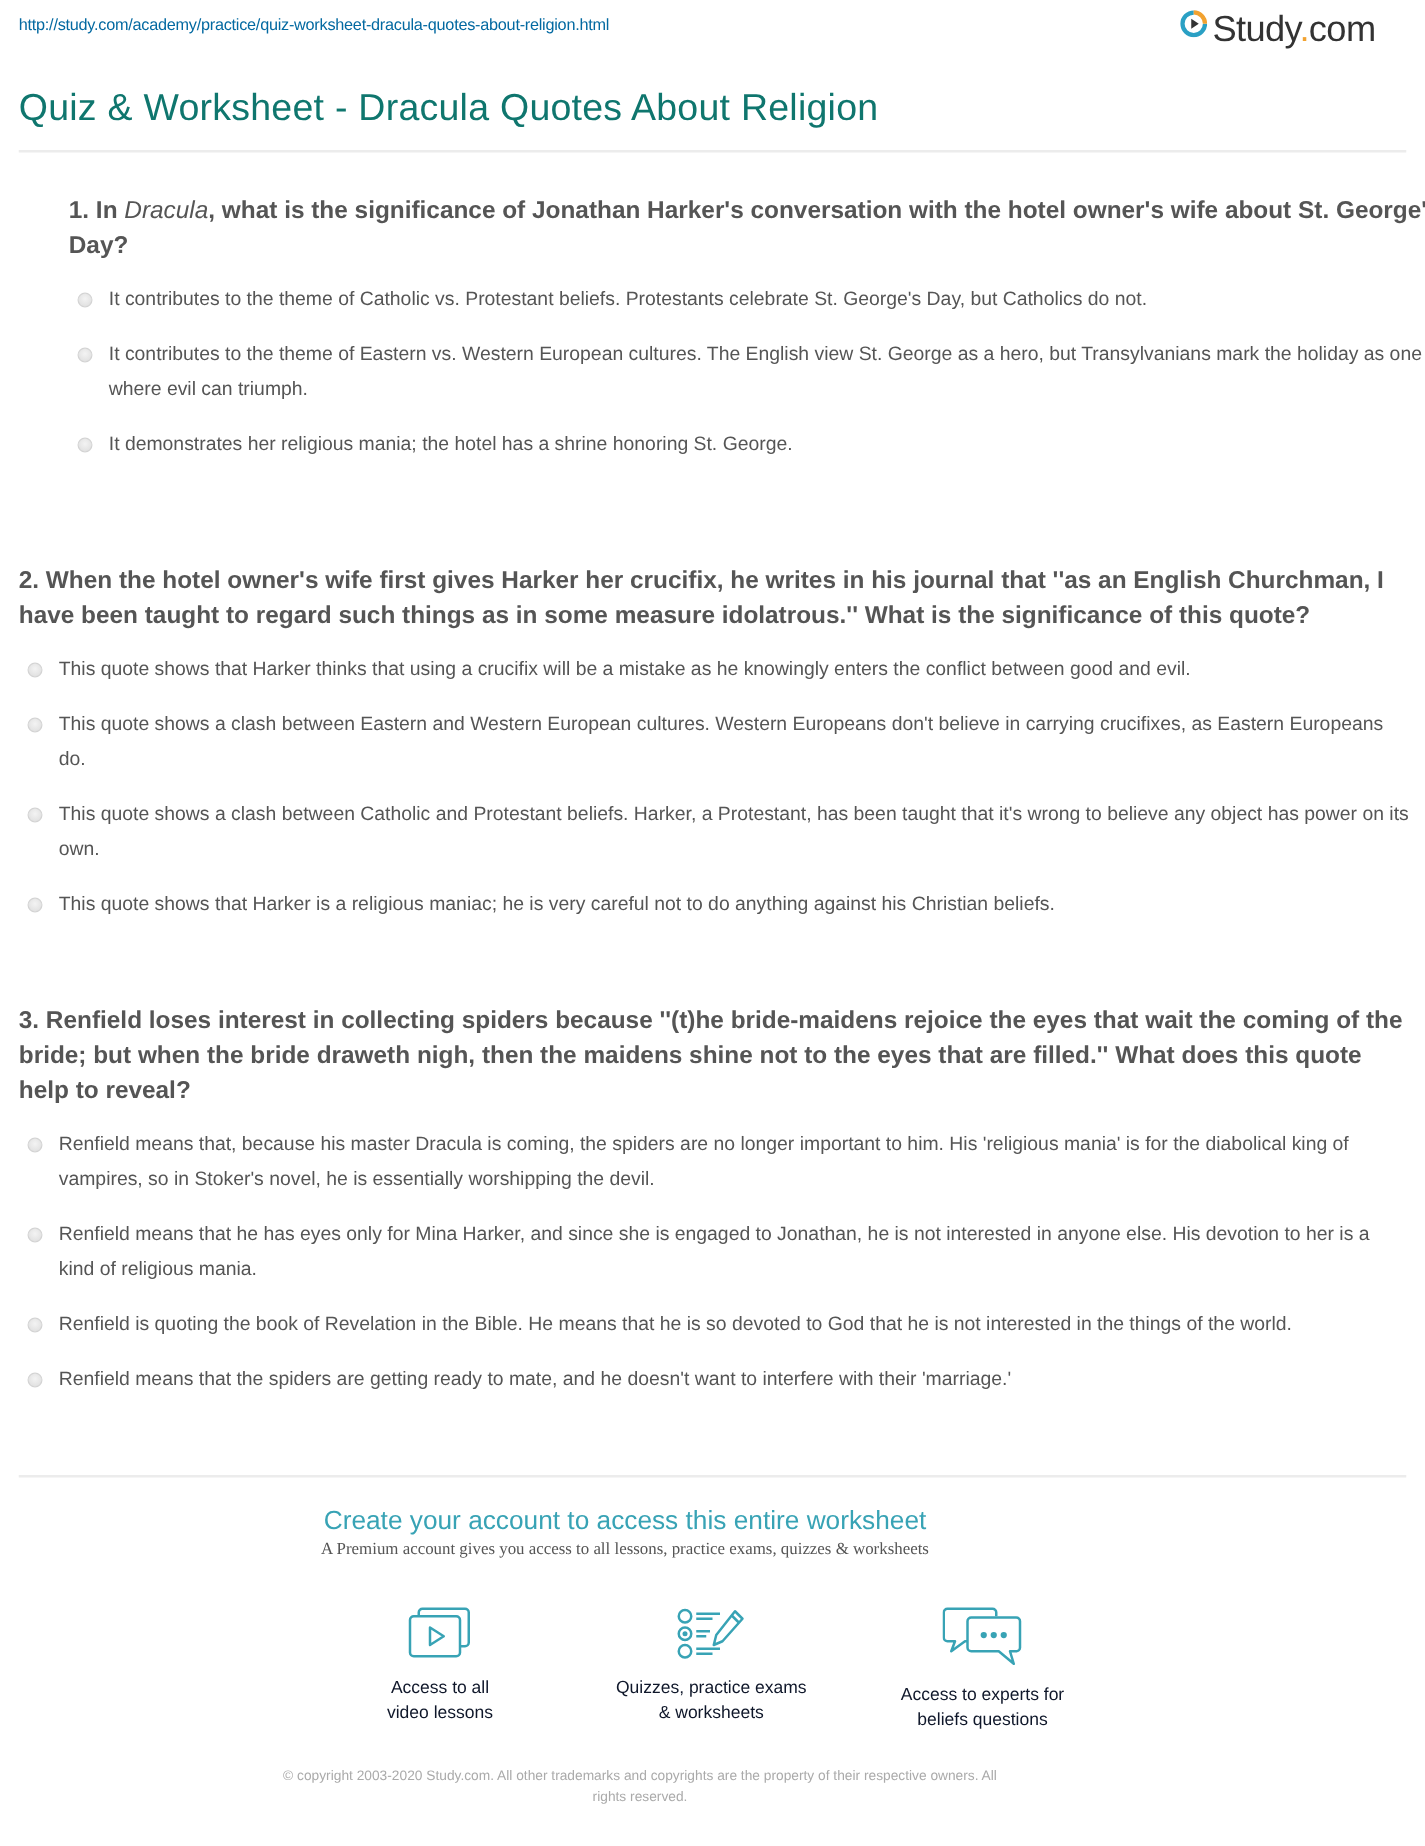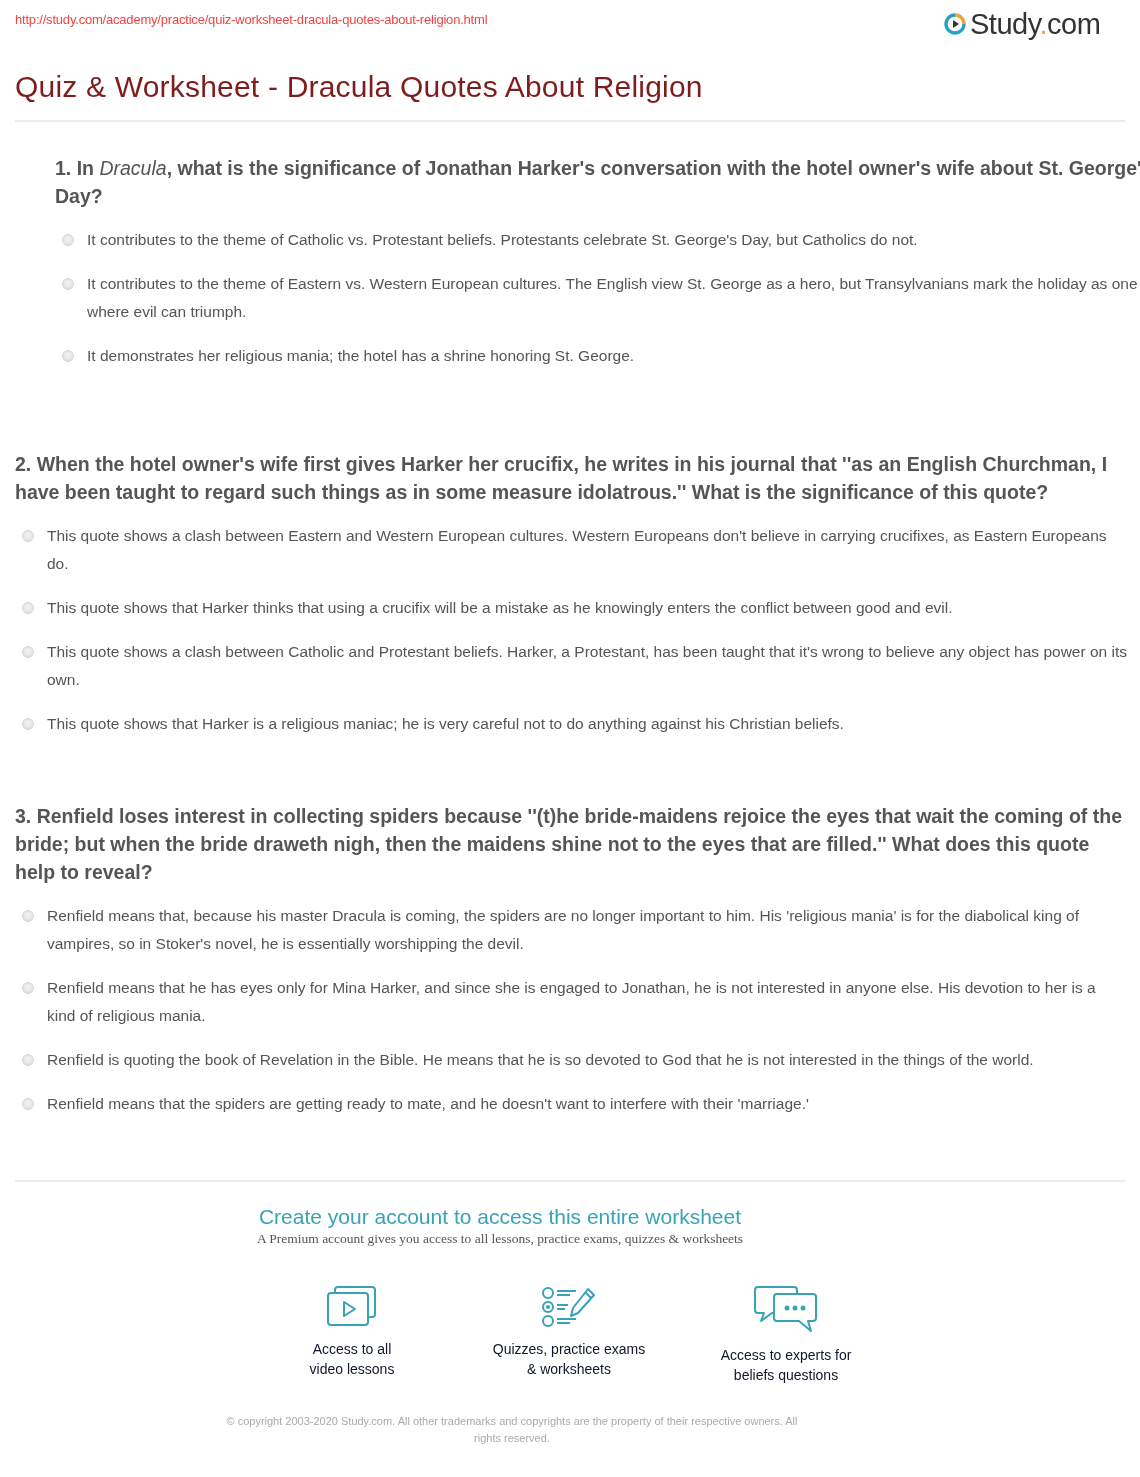--- a/index.html
+++ b/index.html
@@ -1,26 +1,26 @@
 <!DOCTYPE html>
 <html><head>
 <meta charset="utf-8">
 <style>
   * { box-sizing: border-box; margin: 0; padding: 0; }
   html, body { width: 1140px; background: #ffffff; }
   body { font-family: "DejaVu Sans", sans-serif; color: #555; position: relative; height: 1477px; overflow: hidden; }
 
-  .url { position: absolute; left: 15px; top: 12px; font-size: 13px; color: #ef4444; letter-spacing: -0.2px; font-family: "Liberation Sans", sans-serif; }
+  .url { position: absolute; left: 15px; top: 12px; font-size: 13px; color: #0369a1; letter-spacing: -0.2px; font-family: "Liberation Sans", sans-serif; }
 
-  .logo { position: absolute; left: 944px; top: 8px; display: flex; align-items: center; }
+  .logo { position: absolute; left: 944px; top: 8px; display: flex; }
   .logo-mark { width: 22px; height: 22px; margin-right: 4px; }
   .logo-text { font-family: "Liberation Sans", sans-serif; font-size: 29px; color: #333; letter-spacing: -0.5px; line-height: 32px; }
   .logo-dot { color: #f2a230; }
 
-  .title { position: absolute; left: 15px; top: 70px; font-size: 30px; color: #7f1d1d; font-weight: normal; font-family: "Liberation Sans", sans-serif; letter-spacing: 0.2px; }
+  .title { position: absolute; left: 15px; top: 70px; font-size: 30px; color: #0f766e; font-weight: normal; font-family: "Liberation Sans", sans-serif; letter-spacing: 0.2px; }
   .rule { position: absolute; left: 15px; right: 15px; height: 2px; background: #ececec; }
   .rule.r1 { top: 120px; }
   .rule.r2 { top: 1180px; }
 
   .question { position: absolute; left: 15px; width: 1112px; }
   .q-text { font-family: "Liberation Sans", sans-serif; font-weight: bold; font-size: 19.5px; line-height: 28px; color: #555; }
   .q-text i { font-weight: normal; font-style: italic; }
   .answers { list-style: none; margin-top: 16px; }
   .answer { position: relative; padding-left: 32px; font-family: "Liberation Sans", sans-serif; font-size: 15.5px; line-height: 28px; color: #555; margin-bottom: 16px; }
   .radio { position: absolute; left: 7px; top: 8px; width: 12px; height: 12px; border-radius: 50%; border: 1px solid #d4d4d4; background: radial-gradient(circle at 50% 40%, #f3f3f3 0%, #dcdcdc 100%); }
@@ -58,22 +58,22 @@
   <ul class="answers">
     <li class="answer"><span class="radio"></span><span>It contributes to the theme of Catholic vs. Protestant beliefs. Protestants celebrate St. George's Day, but Catholics do not.</span></li>
     <li class="answer"><span class="radio"></span><span>It contributes to the theme of Eastern vs. Western European cultures. The English view St. George as a hero, but Transylvanians mark the holiday as one where evil can triumph.</span></li>
     <li class="answer"><span class="radio"></span><span>It demonstrates her religious mania; the hotel has a shrine honoring St. George.</span></li>
   </ul>
 </div>
 
 <div class="question" style="top:450px;">
   <div class="q-text"><span>2.</span> <span>When the hotel owner's wife first gives Harker her crucifix, he writes in his journal that ''as an English Churchman, I have been taught to regard such things as in some measure idolatrous.'' What is the significance of this quote?</span></div>
   <ul class="answers">
+    <li class="answer"><span class="radio"></span><span>This quote shows that Harker thinks that using a crucifix will be a mistake as he knowingly enters the conflict between good and evil.</span></li>
     <li class="answer"><span class="radio"></span><span>This quote shows a clash between Eastern and Western European cultures. Western Europeans don't believe in carrying crucifixes, as Eastern Europeans do.</span></li>
-    <li class="answer"><span class="radio"></span><span>This quote shows that Harker thinks that using a crucifix will be a mistake as he knowingly enters the conflict between good and evil.</span></li>
     <li class="answer"><span class="radio"></span><span>This quote shows a clash between Catholic and Protestant beliefs. Harker, a Protestant, has been taught that it's wrong to believe any object has power on its own.</span></li>
     <li class="answer"><span class="radio"></span><span>This quote shows that Harker is a religious maniac; he is very careful not to do anything against his Christian beliefs.</span></li>
   </ul>
 </div>
 
 <div class="question" style="top:802px;">
   <div class="q-text"><span>3.</span> <span>Renfield loses interest in collecting spiders because ''(t)he bride-maidens rejoice the eyes that wait the coming of the bride; but when the bride draweth nigh, then the maidens shine not to the eyes that are filled.'' What does this quote help to reveal?</span></div>
   <ul class="answers">
     <li class="answer"><span class="radio"></span><span>Renfield means that, because his master Dracula is coming, the spiders are no longer important to him. His 'religious mania' is for the diabolical king of vampires, so in Stoker's novel, he is essentially worshipping the devil.</span></li>
     <li class="answer"><span class="radio"></span><span>Renfield means that he has eyes only for Mina Harker, and since she is engaged to Jonathan, he is not interested in anyone else. His devotion to her is a kind of religious mania.</span></li>

